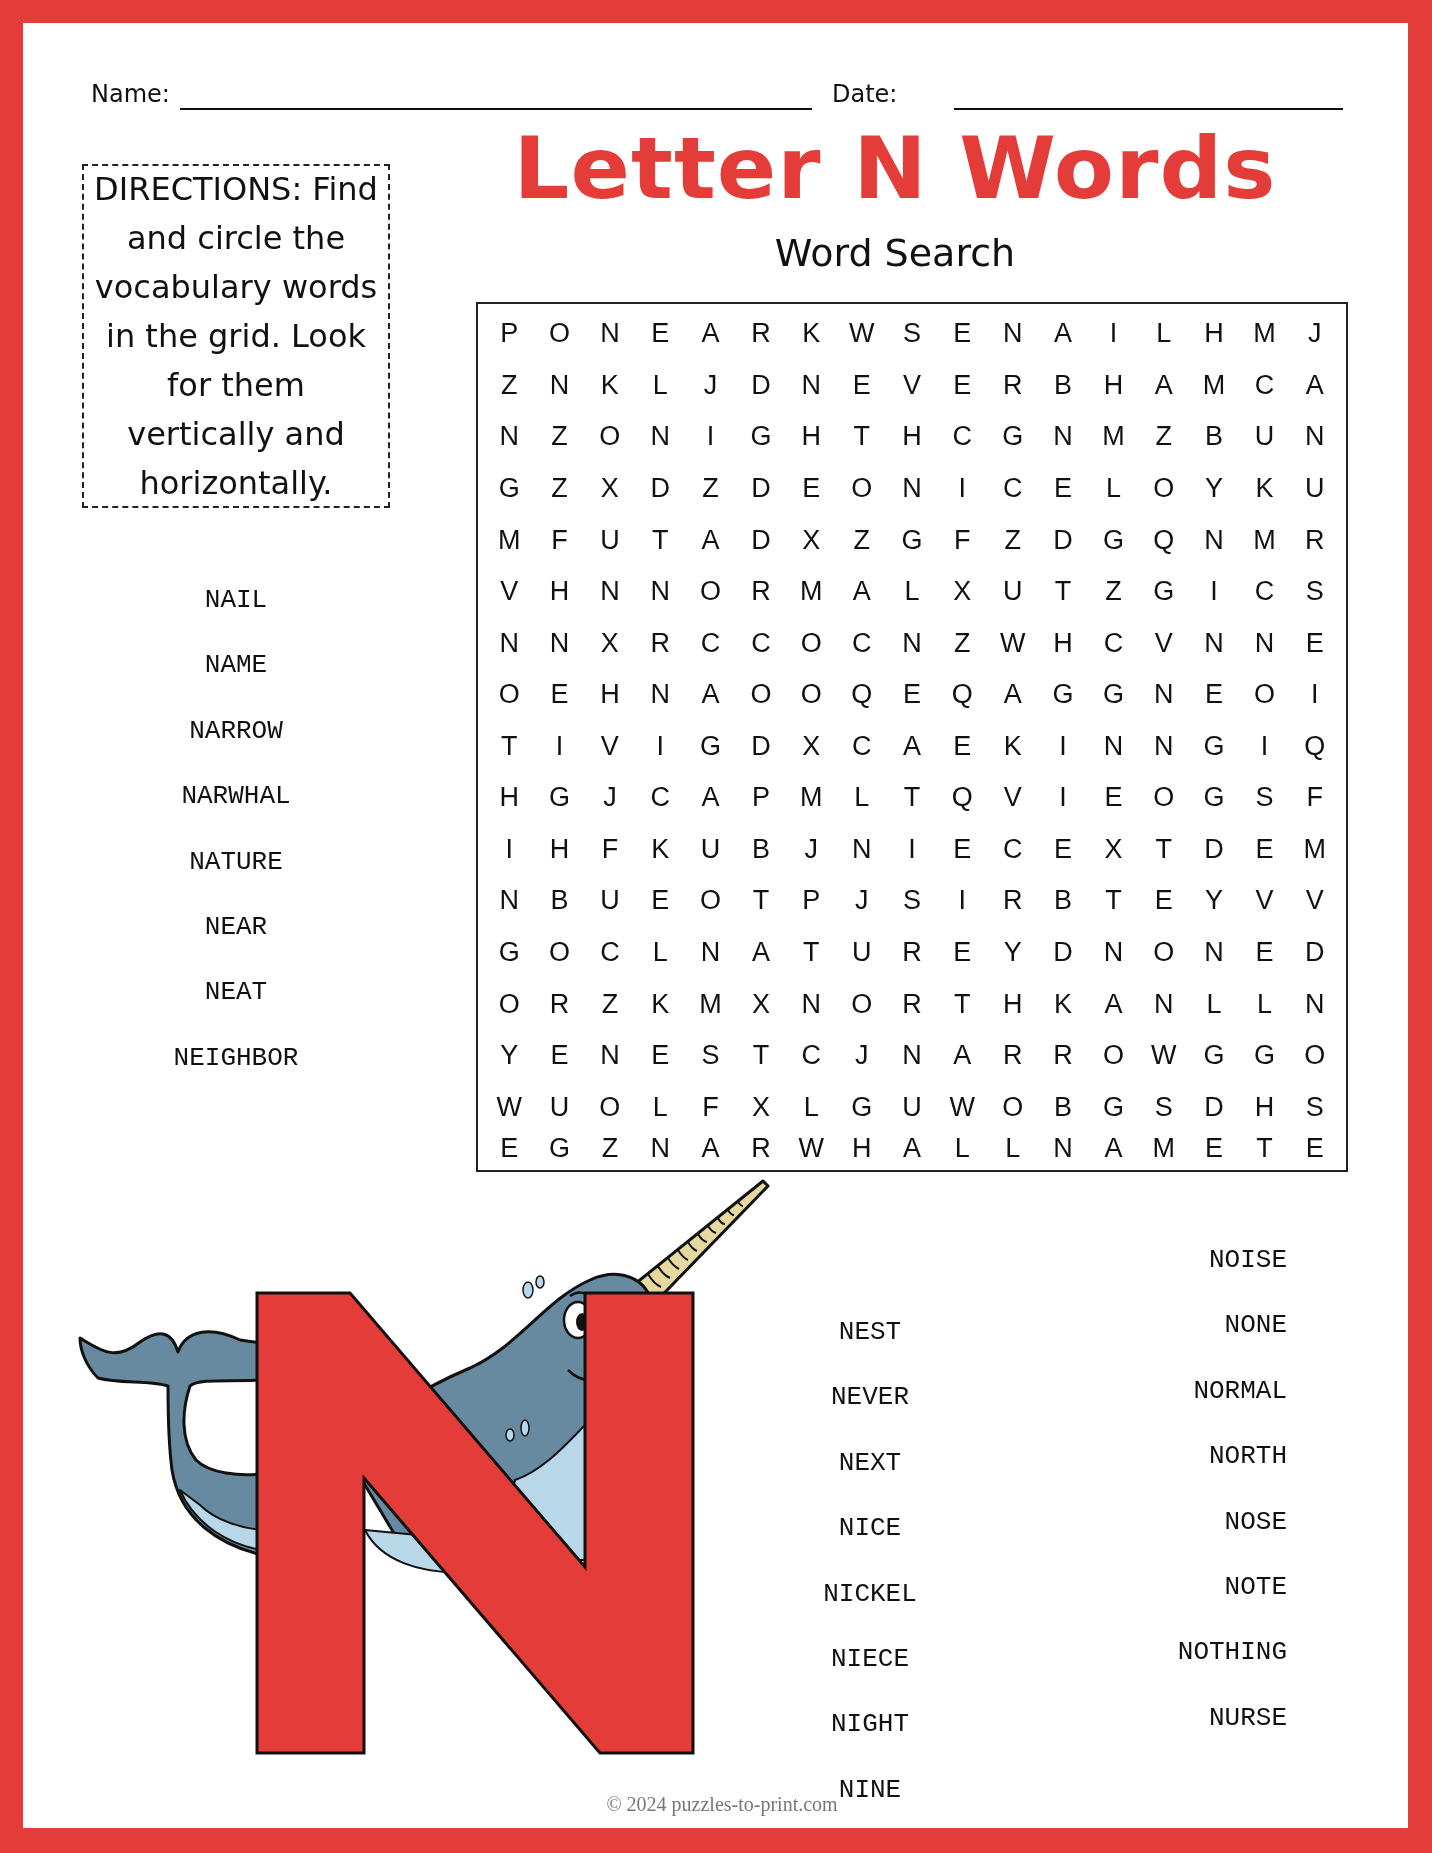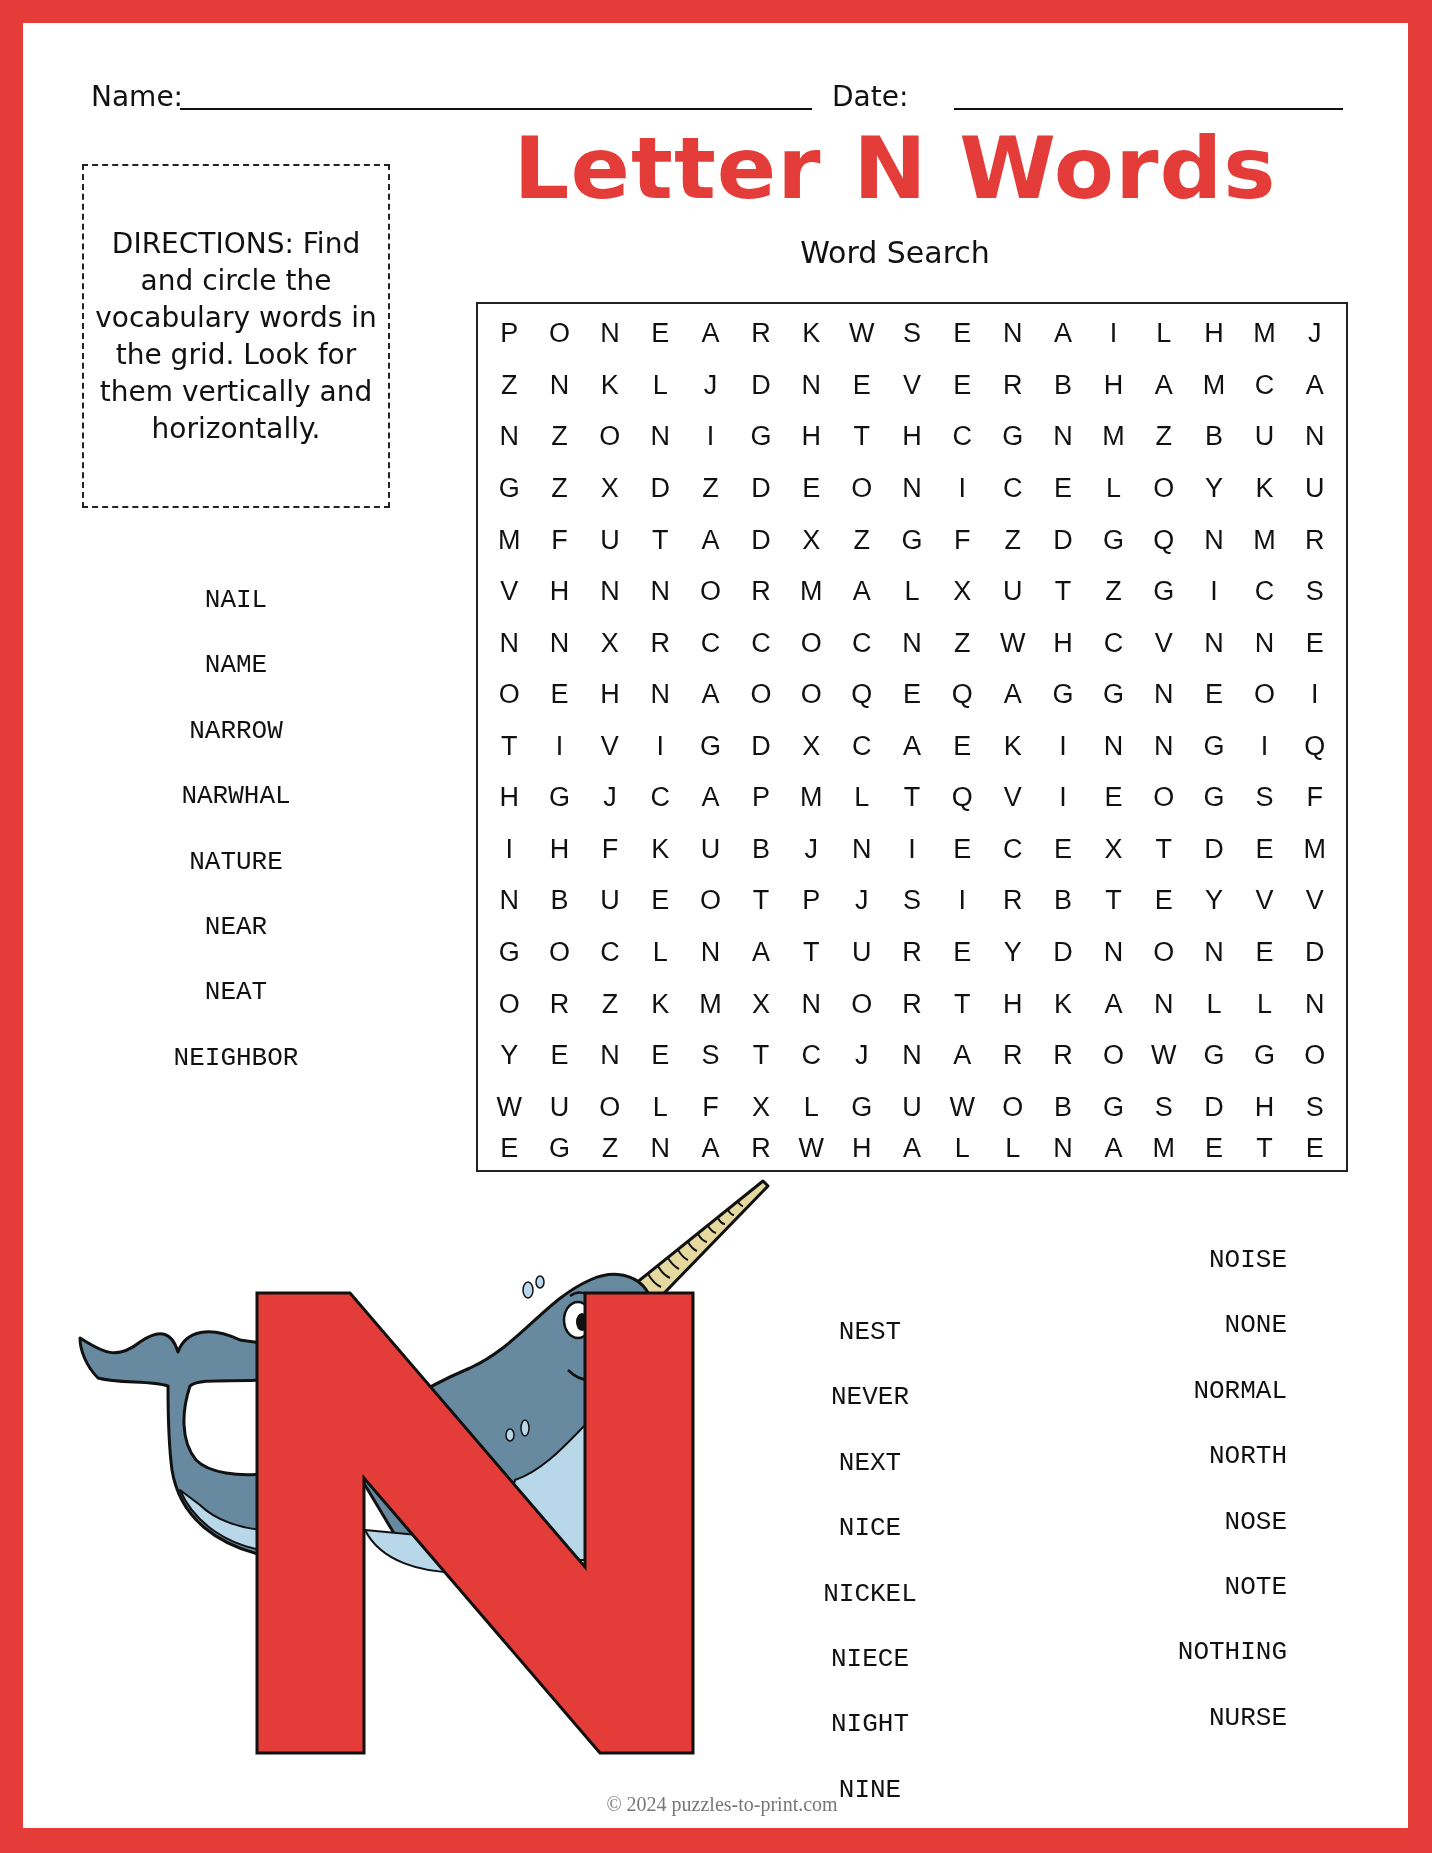--- a/index.html
+++ b/index.html
@@ -1,25 +1,25 @@
 <!DOCTYPE html>
 <html><head>
 <meta charset="utf-8">
 <style>
   html, body { margin: 0; padding: 0; }
   body { width: 1432px; height: 1853px; position: relative; background: #e43d39; overflow: hidden; }
   .page { position: absolute; left: 23px; top: 23px; width: 1385px; height: 1805px; background: #ffffff; }
   .abs { position: absolute; }
   .comic { font-family: "DejaVu Sans", sans-serif; color: #111; }
-  .label { font-size: 28px; }
+  .label { font-size: 24px; }
   .line { position: absolute; height: 2px; background: #111; }
   .title { font-family: "DejaVu Sans", sans-serif; font-weight: bold; color: #e43d39; font-size: 86px; letter-spacing: 1px; text-align: center; width: 760px; left: 515px; top: 118px; line-height: 100px; transform: scaleX(1.02); }
-  .subtitle { font-family: "DejaVu Sans", sans-serif; font-size: 30px; color: #111; text-align: center; width: 760px; left: 515px; top: 225px; line-height: 56px; }
+  .subtitle { font-family: "DejaVu Sans", sans-serif; font-size: 38px; color: #111; text-align: center; width: 760px; left: 515px; top: 225px; line-height: 56px; }
   .directions { left: 82px; top: 164px; width: 308px; height: 344px; border: 2px dashed #222; box-sizing: border-box; display: flex; align-items: center; justify-content: center; text-align: center; }
-  .directions p { margin: 0; font-size: 28px; line-height: 37px; padding: 0 6px; }
+  .directions p { margin: 0; font-size: 32px; line-height: 49px; padding: 0 6px; }
   .grid-box { left: 476px; top: 302px; width: 872px; height: 870px; border: 2px solid #222; box-sizing: border-box; }
   .grid { position: absolute; left: 0; top: 0; width: 100%; height: 100%; display: grid; grid-template-columns: repeat(17, 1fr); grid-template-rows: repeat(16, 1fr); padding: 4px 6px 6px 6px; box-sizing: border-box; }
   .cell { font-family: "Liberation Sans", sans-serif; font-size: 27px; color: #111; display: flex; align-items: center; justify-content: center; }
   .wordcol { display: flex; flex-direction: column; align-items: center; }
   .word { font-family: Liberation Mono, monospace; font-size: 26px; color: #111; height: 65.4px; line-height: 65.4px; text-align: center; }
   .footer { left: 0; width: 1432px; top: 1793px; text-align: center; font-family: "Liberation Serif", serif; font-size: 20px; color: #777; padding-left: 6px; }
 </style>
 </head>
 <body>
 

